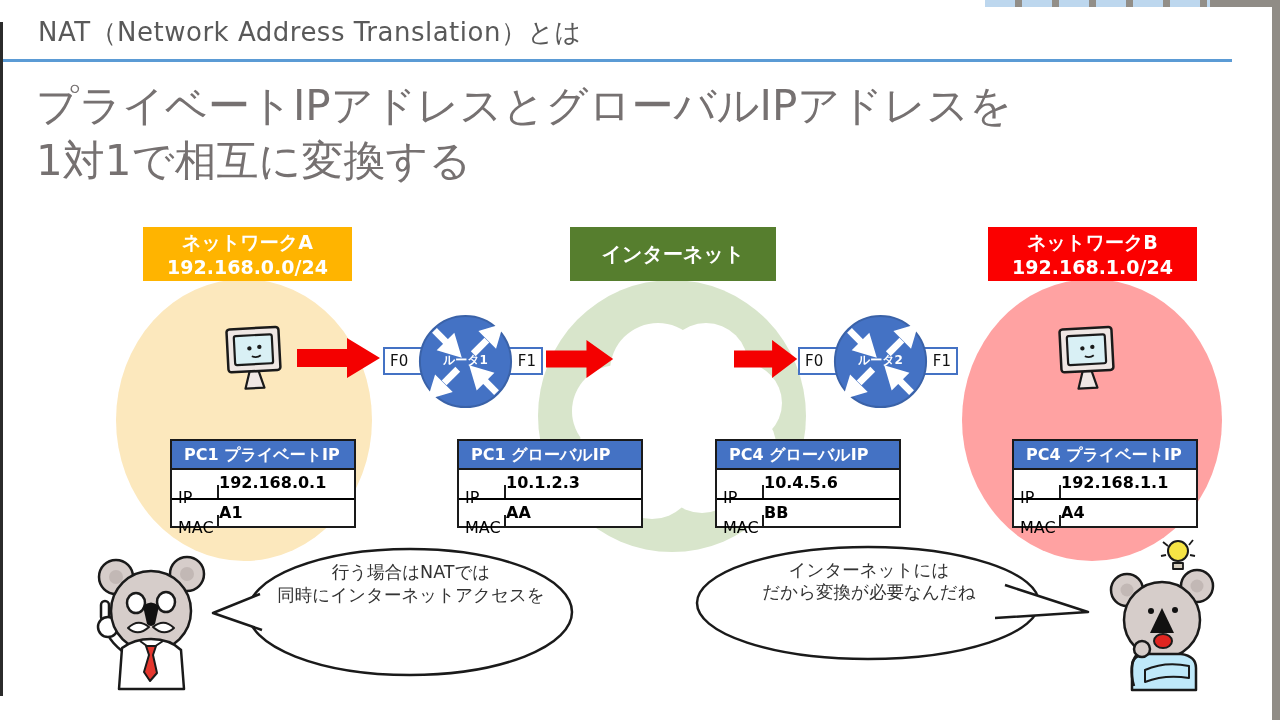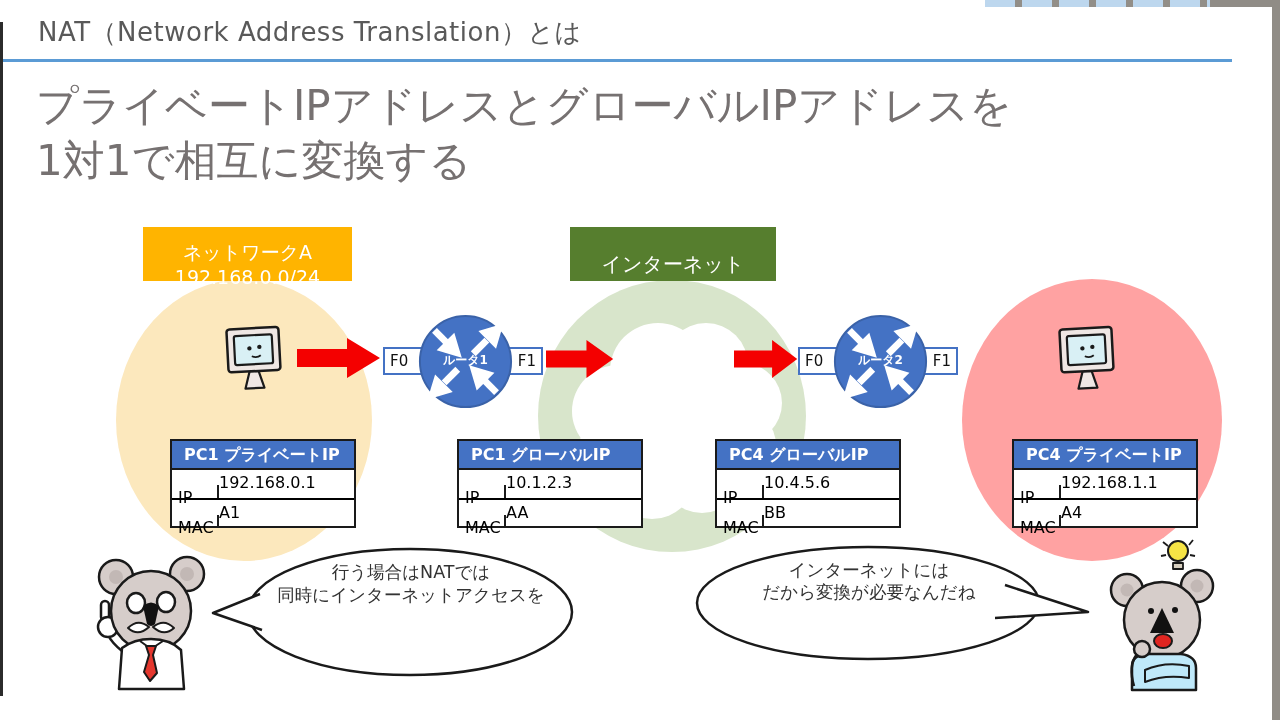--- a/index.html
+++ b/index.html
@@ -22,21 +22,21 @@
   .heading { position:absolute; left:36px; top:78px; font-size:42px; line-height:55px; color:#767171; }
 
   
   .blob { position:absolute; border-radius:50%; z-index:1; }
   .blob-a { left:116px; top:279px; width:256px; height:282px; background:#fce8bd; }
   .blob-i { left:538px; top:280px; width:268px; height:272px; background:#d8e5cb; }
   .blob-b { left:962px; top:279px; width:260px; height:282px; background:#ffa2a2; }
 
   
   .zone-label { position:absolute; top:227px; width:209px; height:54px; z-index:3; color:#fff;
-                font-weight:normal; text-align:center; font-size:19px; line-height:25px; padding-top:13px; }
+                font-weight:bold; text-align:center; font-size:19px; line-height:25px; padding-top:3px; }
   .zl-a { left:143px; background:#ffb400; }
   .zl-i { left:570px; width:206px; background:#567e2e; font-size:20px; line-height:48px; }
   .zl-b { left:988px; background:#fb0000; }
 
   .cloud { position:absolute; left:556px; top:293px; width:236px; height:236px; z-index:2; }
 
   
   .if-bar { position:absolute; top:347px; height:28px; background:#fff; border:2px solid #4472c4; z-index:4;
             display:flex; justify-content:space-between; align-items:center; font-size:15px; color:#111; padding:0 5px; }
   .if-bar.r1 { left:383px; width:160px; }
@@ -59,21 +59,21 @@
   .pc-left { left:219px; top:322px; } .pc-right { left:1052px; top:322px; }
 
   
   .nat-table { position:absolute; top:439px; width:186px; z-index:6; border:2px solid #1a1a1a; background:#fff; }
   .t1 { left:170px; } .t2 { left:457px; } .t3 { left:715px; } .t4 { left:1012px; }
   .tbl-header { height:29px; background:#4472c4; color:#fff; font-weight:bold; font-size:16px;
                 line-height:27px; padding-left:12px; border-bottom:2px solid #1a1a1a; white-space:nowrap; }
   .tbl-row { display:flex; height:28px; font-size:16px; line-height:26px; background:#fff; }
   .tbl-row + .tbl-row { border-top:2px solid #000000; }
   .cell-key { width:47px; border-right:2px solid #1a1a1a; padding-left:6px;margin-top:15px; }
-  .cell-val { flex:1; padding-left:0; }
+  .cell-val { flex:1; padding-left:0;font-weight:bold; }
 
   
   .bubble { position:absolute; z-index:7; }
   .bub-left  { left:205px; top:545px; width:380px; height:136px; }
   .bub-right { left:690px; top:544px; width:410px; height:122px; }
   .bubble-text { position:absolute; z-index:8; text-align:center; font-size:17.5px; line-height:23px; color:#333; }
   .bt-left  { left:268px; top:561px; width:286px; }
   .bt-right { left:716px; top:559px; width:306px; line-height:22px; }
 
   
@@ -114,20 +114,24 @@
         <circle cx="58" cy="158" r="36"></circle>
       <rect x="58" y="90" width="120" height="90"></rect>
     </g>
   </svg>
 
   <div class="zone-label zl-a">
     <div>ネットワークA</div>
     <div>192.168.0.0/24</div>
   </div>
   <div class="zone-label zl-i">インターネット</div>
+  <div class="zone-label zl-b">
+    <div>ネットワークB</div>
+    <div>192.168.1.0/24</div>
+  </div>
 
   <div class="if-bar r1">
     <span>F0</span>
     <span>F1</span>
   </div>
   <div class="if-bar r2">
     <span>F0</span>
     <span>F1</span>
   </div>
 

